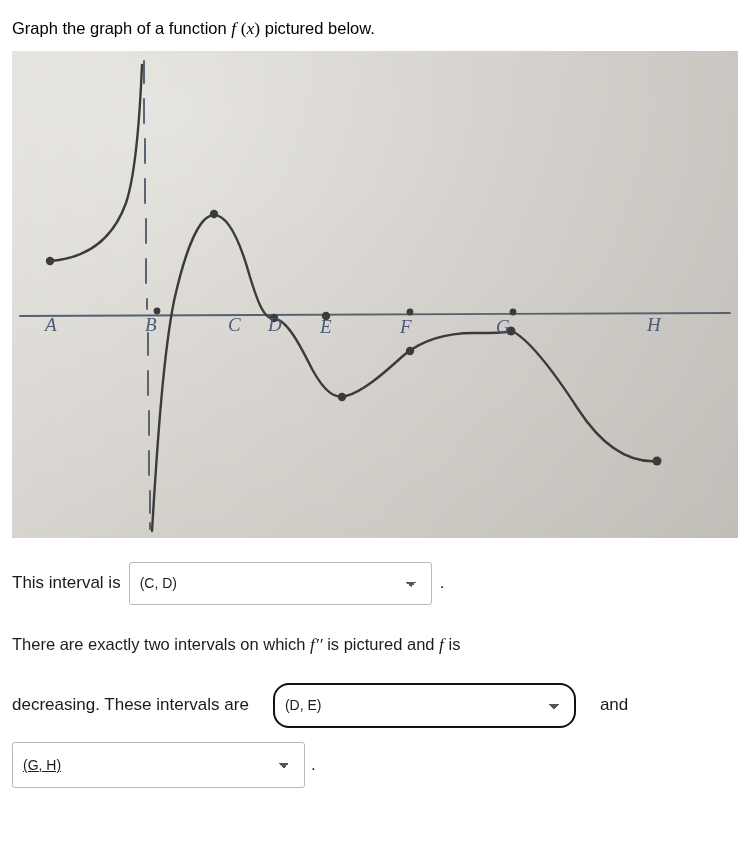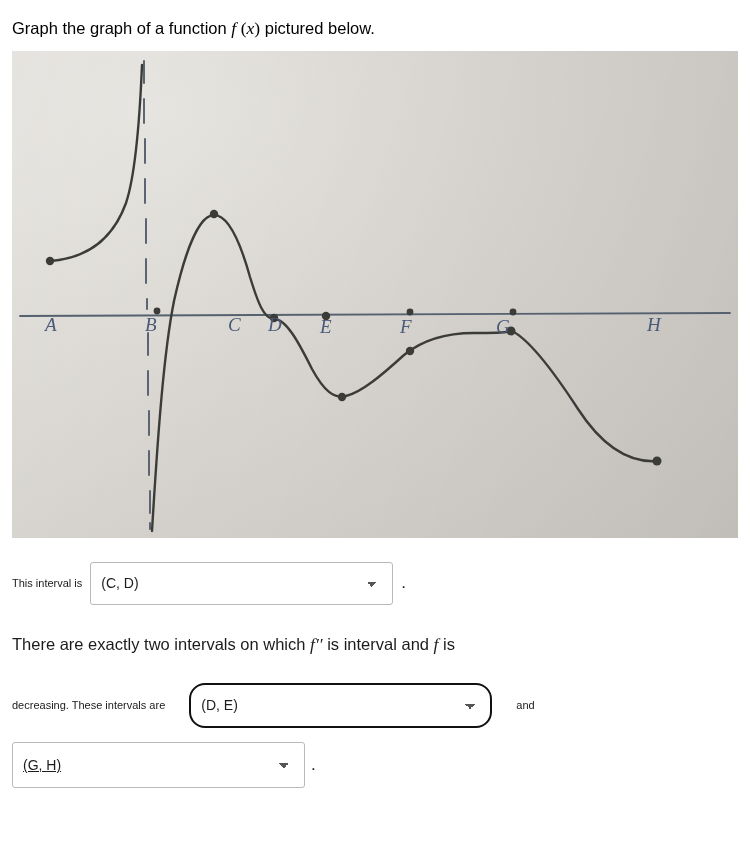--- a/index.html
+++ b/index.html
@@ -81,21 +81,21 @@
   .block1 {
     padding-top: 16px;
   }
   .row {
     display: flex;
     align-items: center;
     gap: 8px;
     margin-top: 8px;
   }
   .row-label {
-    font-size: 11px;
+    font-size: 17px;
     white-space: nowrap;
   }
   select {
     font-family: "Liberation Sans", sans-serif;
     font-size: 14px;
     color: #1c1c1c;
     background: #ffffff;
     border: 1px solid #b9b9b9;
     border-radius: 3px;
     padding: 9px 10px;
@@ -220,21 +220,21 @@
         <option selected="">(C, D)</option>
       </select>
       <span class="period">.</span>
     </div>
   </div>
 
   <div class="block2">
     <div class="qtext">
       <span>There are exactly two intervals on which</span>
       <span class="mathvar">f′′</span>
-      <span>is interval and</span>
+      <span>is pictured and</span>
       <span class="mathvar">f</span>
       <span>is</span>
     </div>
     <div class="line2">
       <span class="row-label">decreasing.  These intervals are</span>
       <select class="sel-2">
         <option selected="">(D, E)</option>
       </select>
       <span class="row-label">and</span>
     </div>

